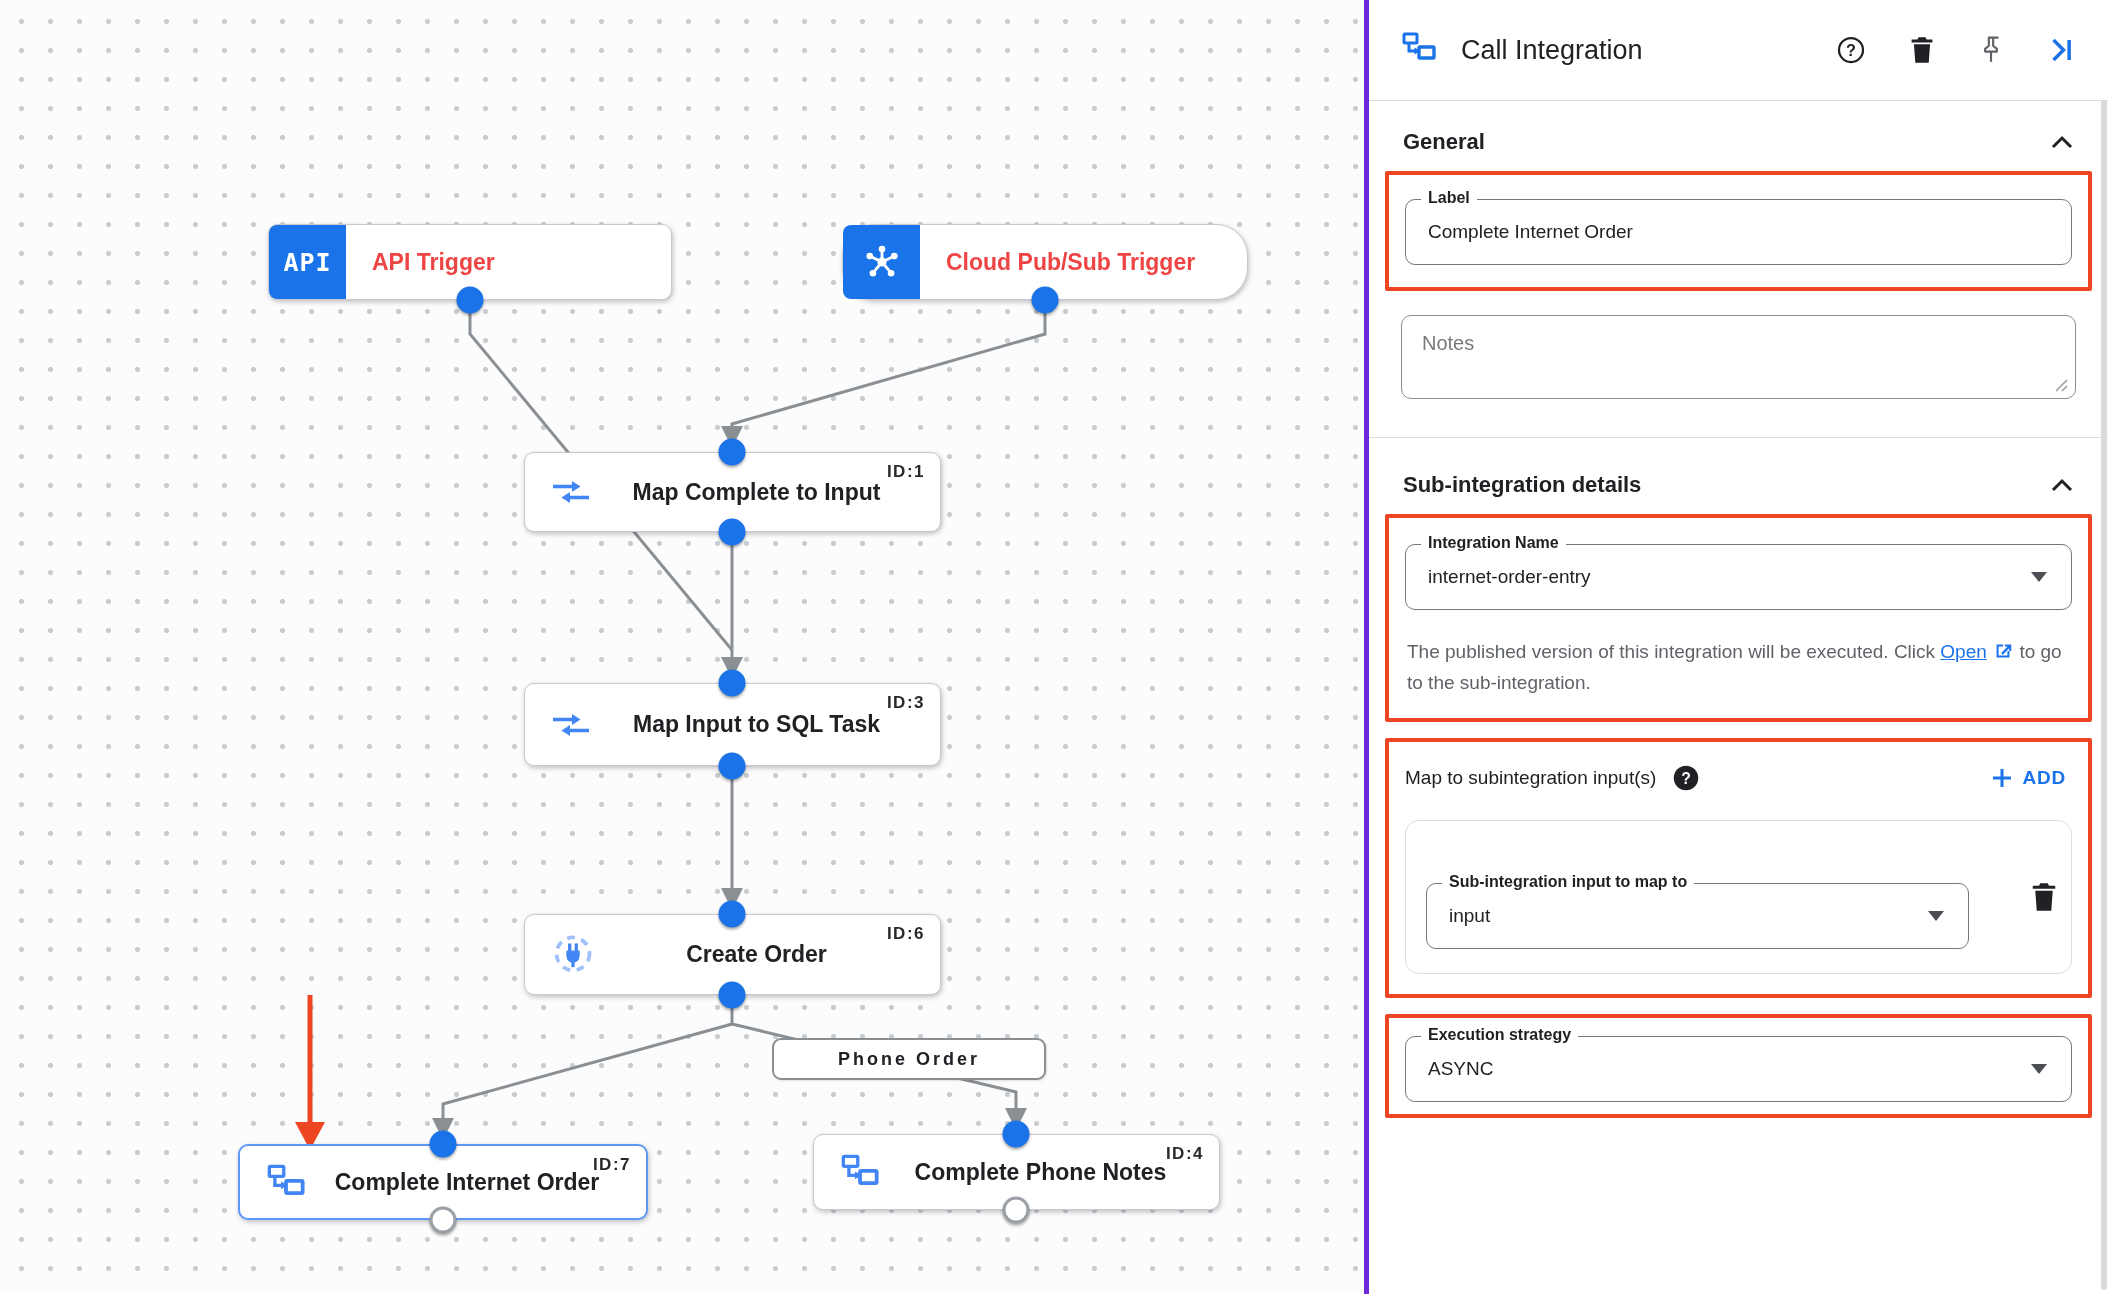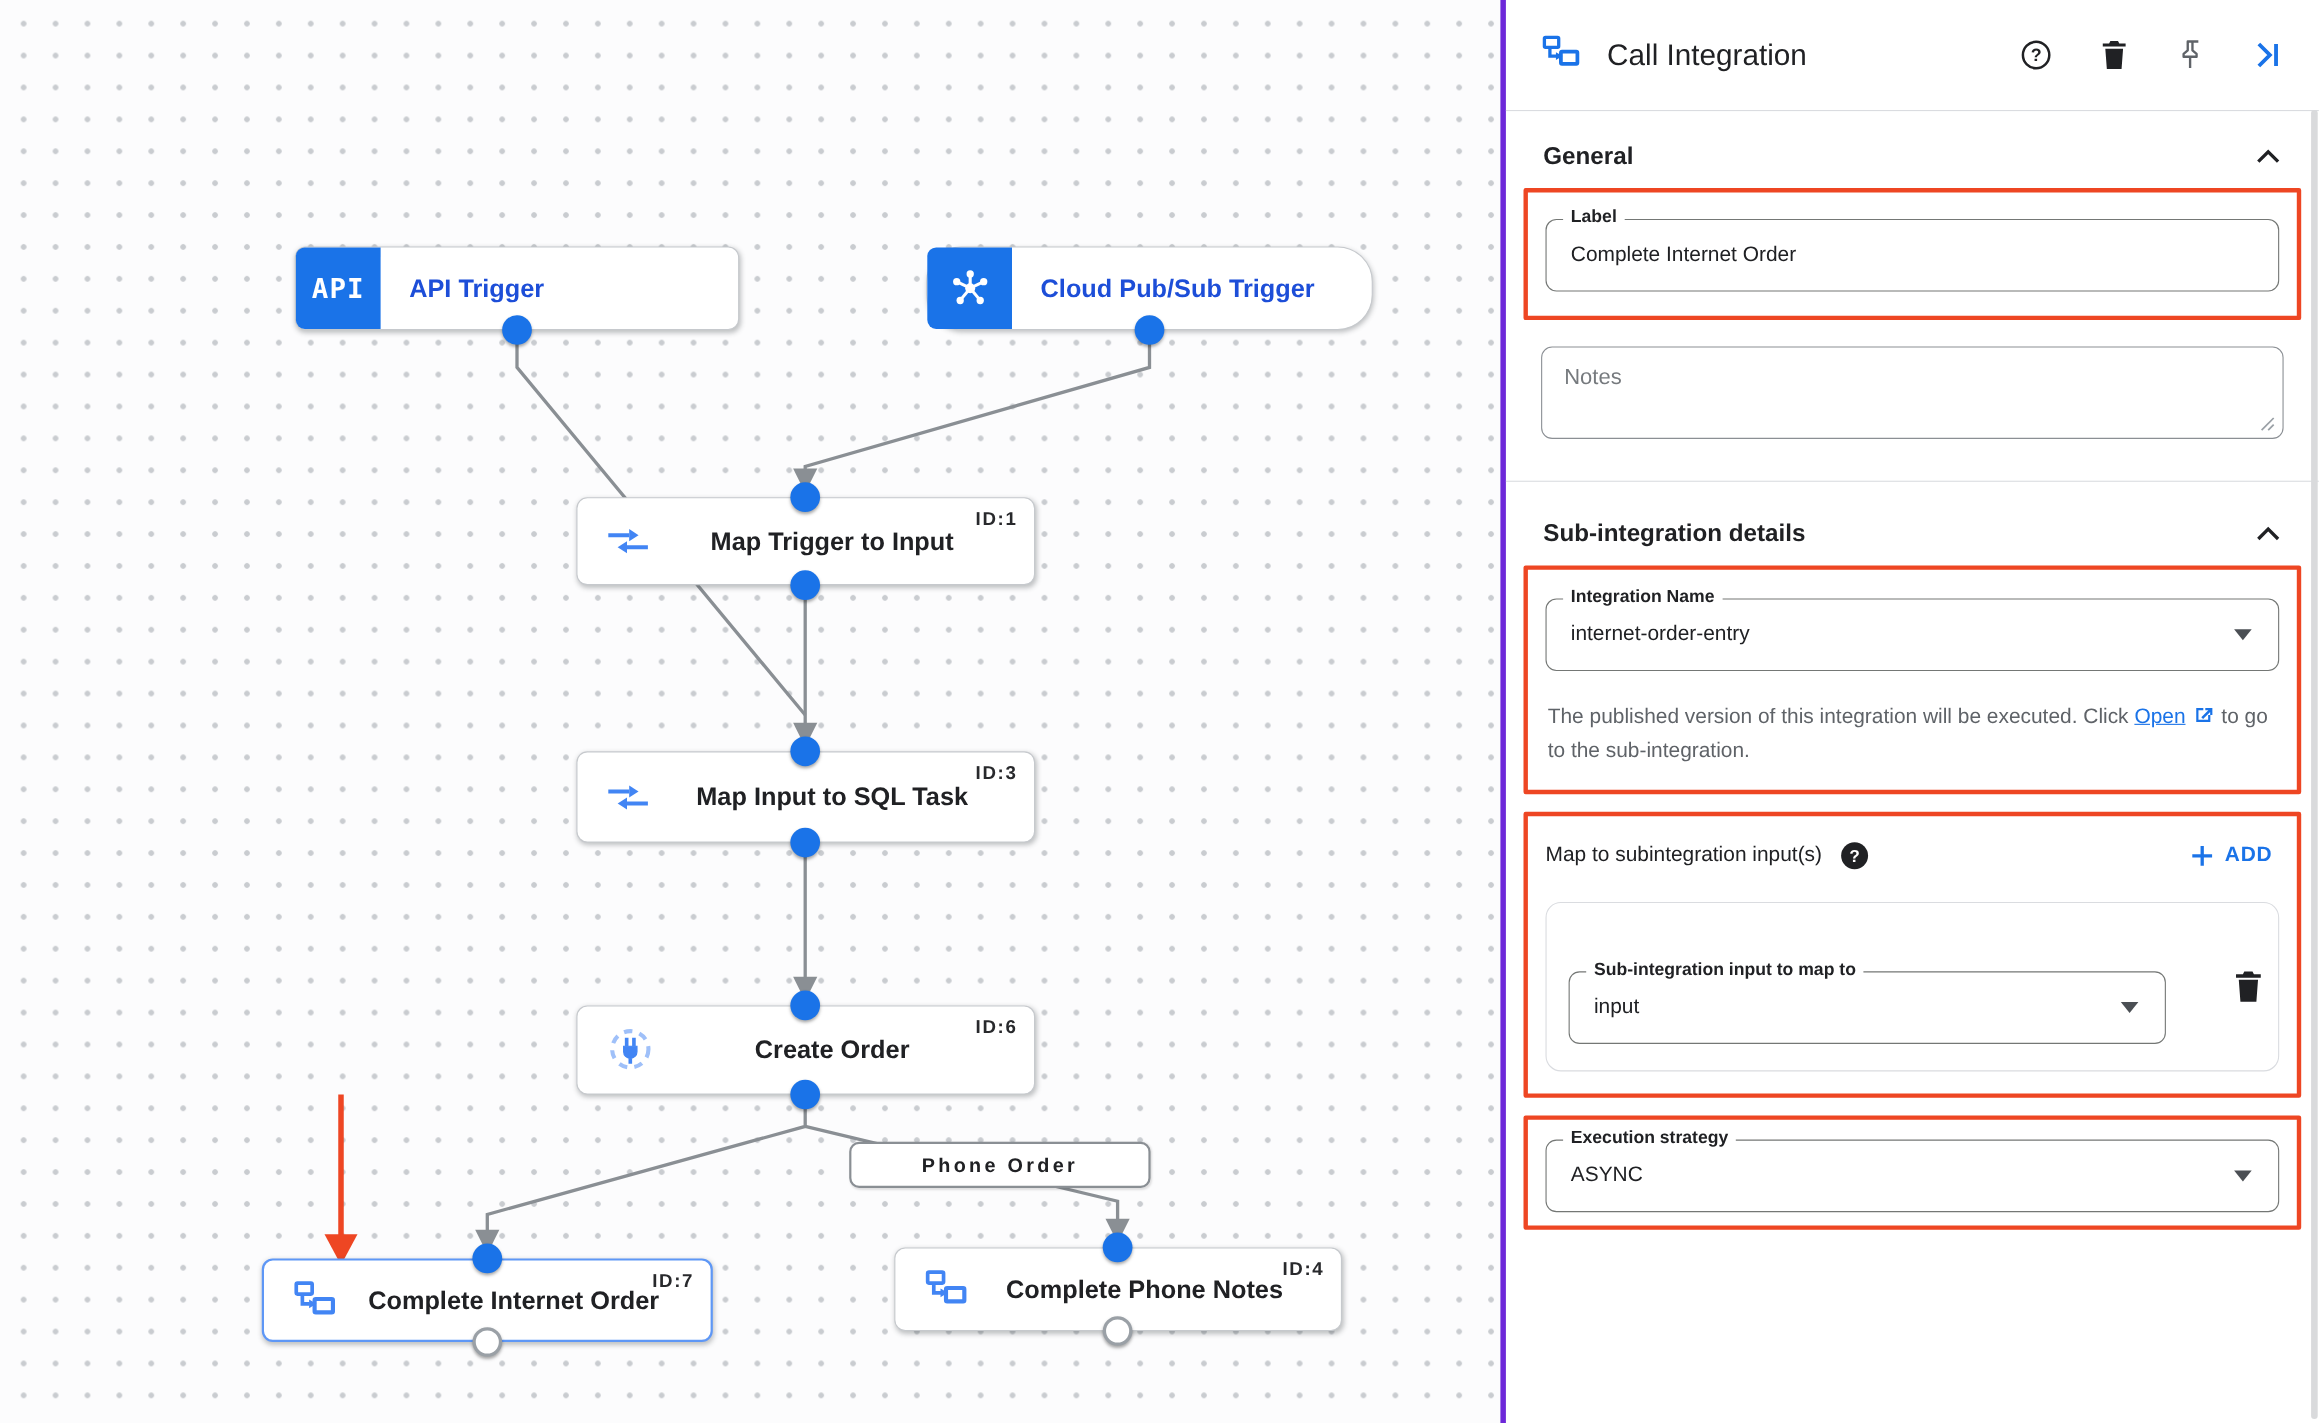--- a/index.html
+++ b/index.html
@@ -11,21 +11,21 @@
     background-color:#fcfcfd;
     background-image:radial-gradient(circle,#c9ccd0 2.2px,transparent 2.9px);
     background-size:29px 29px;background-position:7px 7px;}
   .edges{position:absolute;left:0;top:0;}
   .node{position:absolute;background:#fff;border:1.5px solid #c6c9cd;border-radius:10px;
         box-shadow:1px 2px 5px rgba(60,64,67,.32);display:flex;align-items:center;box-sizing:border-box;}
   .node.selected{border:2.5px solid #5e97f6;}
   .icon-square{width:77px;align-self:stretch;background:#1a73e8;display:flex;align-items:center;
         justify-content:center;border-radius:8px 0 0 8px;flex:none;}
   .api-text{color:#fff;font-family:"DejaVu Sans Mono",monospace;font-weight:bold;font-size:25px;letter-spacing:1px;}
-  .trigger .node-title{margin-left:26px;font-size:23px;font-weight:bold;color:#1d4ed8;}
+  .trigger .node-title{margin-left:26px;font-size:23px;font-weight:bold;color:#ef4444;}
   .task .node-title{position:absolute;left:62px;right:14px;text-align:center;font-size:23px;font-weight:bold;color:#202124;}
   .task-icon{position:absolute;left:26px;top:50%;transform:translateY(-50%);line-height:0;}
   .node-id{position:absolute;top:9px;right:15px;font-size:17px;font-weight:bold;letter-spacing:1.5px;color:#28292c;}
   .dot{position:absolute;width:27px;height:27px;border-radius:50%;background:#1a73e8;
        transform:translate(-50%,-50%);box-shadow:0 2px 3px rgba(0,0,0,.35);}
   .dot.hollow{background:#fff;border:3.5px solid #9aa0a6;width:21px;height:21px;}
   .edge-label{position:absolute;left:772px;top:1038px;width:270px;height:38px;background:#fff;
        border:2px solid #8a8f94;border-radius:9px;display:flex;align-items:center;justify-content:center;
        font-size:18px;font-weight:bold;letter-spacing:3px;color:#202124;box-shadow:1px 1px 2px rgba(0,0,0,.12);}
 
@@ -132,21 +132,21 @@
         <g stroke="#4285f4" stroke-width="3.6">
           <line x1="2" y1="8" x2="21" y2="8"></line>
             <line x1="38" y1="19" x2="19" y2="19"></line>
         </g>
         <g fill="#4285f4">
           <polygon points="21,2.5 21,13.5 29.5,8"></polygon>
             <polygon points="19,13.5 19,24.5 10.5,19"></polygon>
         </g>
       </svg>
     </span>
-    <span class="node-title">Map Trigger to Input</span>
+    <span class="node-title">Map Complete to Input</span>
   </div>
 
   <div class="node task" style="left:524px;top:683px;width:417px;height:83px;">
     <span class="node-id">ID:3</span>
     <span class="task-icon">
       <svg width="40" height="27" viewBox="0 0 40 27">
         <g stroke="#4285f4" stroke-width="3.6">
           <line x1="2" y1="8" x2="21" y2="8"></line>
             <line x1="38" y1="19" x2="19" y2="19"></line>
         </g>

